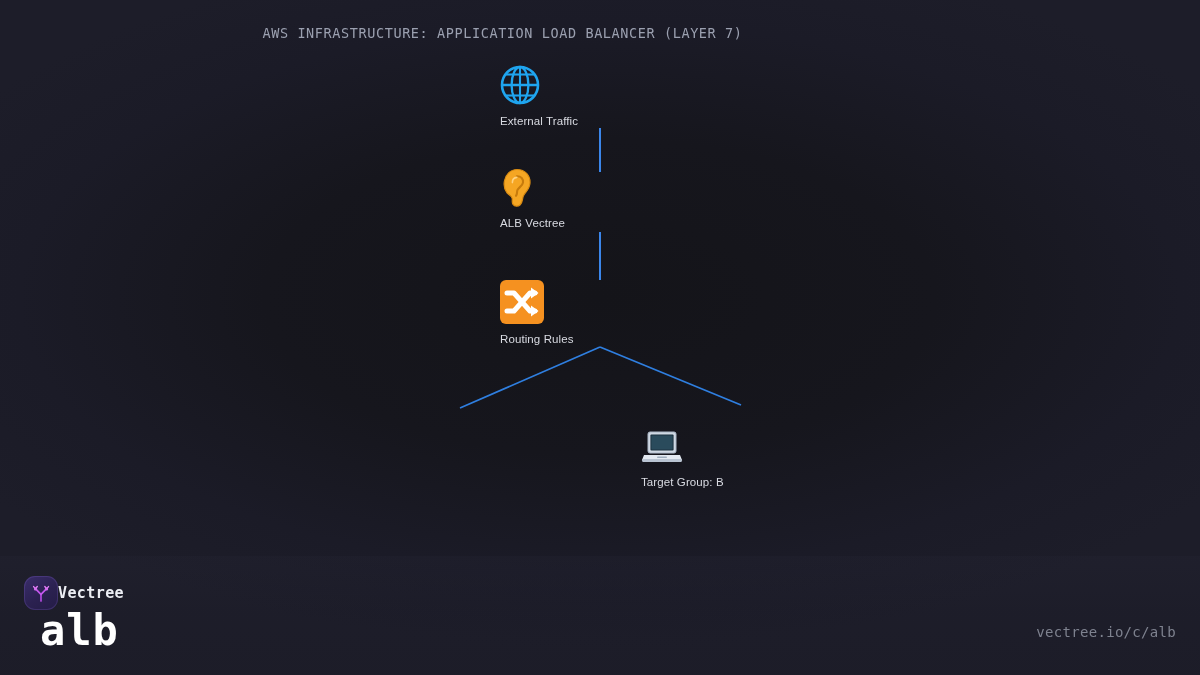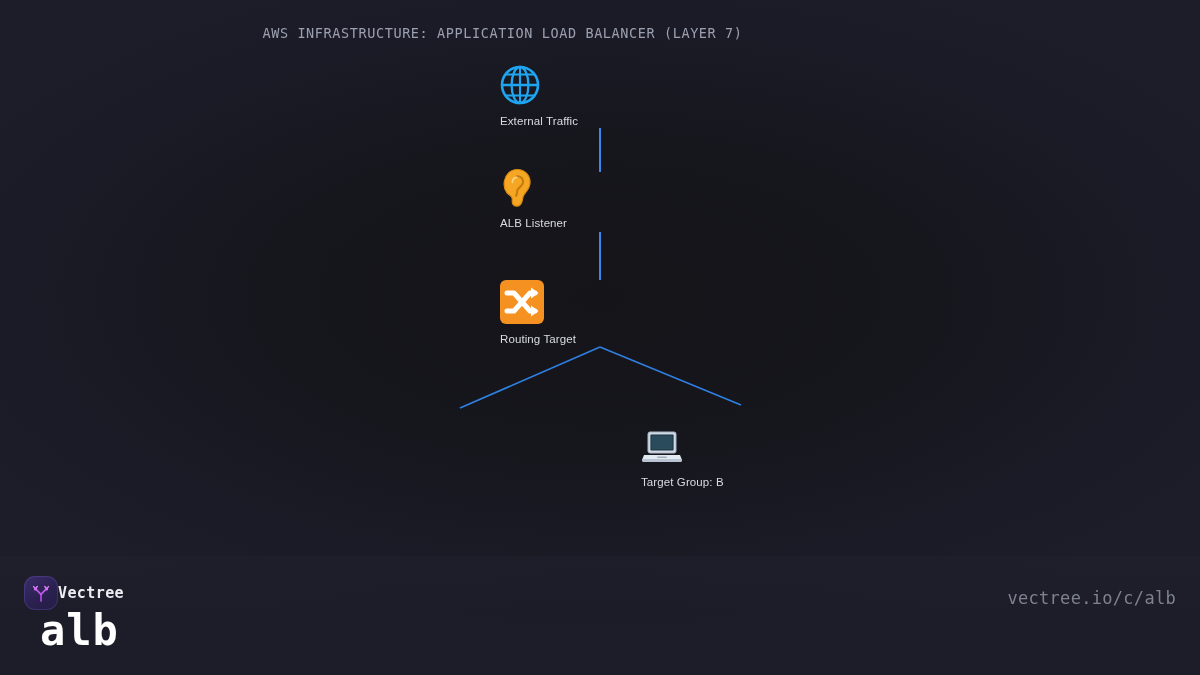--- a/index.html
+++ b/index.html
@@ -102,23 +102,23 @@
     font-family: "DejaVu Sans Mono", "Liberation Mono", monospace;
     font-size: 42px;
     font-weight: bold;
     color: #ffffff;
     letter-spacing: 1px;
     line-height: 1;
   }
   #site-url {
     position: absolute;
     right: 24px;
-    top: 588px;
-    font-family: "DejaVu Sans Mono", "Liberation Mono", monospace;
-    font-size: 17px;
+    top: 624px;
+    font-family: "DejaVu Sans Mono", "Liberation Mono", monospace;
+    font-size: 14px;
     color: #7e828f;
     letter-spacing: 0.3px;
   }
 </style>
 </head>
 <body>
 
 <div id="stage">
 
   <div id="footer-band"></div>
@@ -151,34 +151,34 @@
       <svg width="34" height="40" viewBox="0 0 34 40">
         <path d="M17 1.5 C25.5 1.5 30.5 7.8 30 15.2 C29.6 21.6 24.6 24.4 23.2 28.4
                  C22.2 31.2 22.6 34.5 20.2 36.8 C18.2 38.7 14.6 38.6 13 36.3
                  C11.6 34.3 12.6 32.2 12.2 30.4 C11.6 27.8 9 27.2 7 24.8
                  C4.4 21.6 3.6 17.4 4.4 13 C5.5 6.6 10.4 1.5 17 1.5 Z" fill="#f5a623" stroke="#d98b12" stroke-width="1.2"></path>
         <path d="M16.8 8.2 C21 8 23.6 10.8 23 14.6 C22.4 18.3 18.4 19.4 17.4 22.2
                  C16.7 24.2 17.4 26.4 16 27.8" fill="none" stroke="#c77b0c" stroke-width="2.1" stroke-linecap="round"></path>
         <path d="M12.4 14.6 C12.4 11.6 14.2 9.6 16.8 9.4" fill="none" stroke="#ffd280" stroke-width="1.6" stroke-linecap="round"></path>
       </svg>
     </span>
-    <span class="node-label">ALB Listener</span>
+    <span class="node-label">ALB Vectree</span>
   </div>
 
   <div class="node" style="left:600px; top:280px;">
     <span class="node-icon glyph">
       <svg width="44" height="44" viewBox="0 0 44 44">
         <rect x="0" y="0" width="44" height="44" rx="6" fill="#f59120"></rect>
         <path d="M7 13 H14 L30 31 H35" fill="none" stroke="#ffffff" stroke-width="5" stroke-linecap="round" stroke-linejoin="round"></path>
         <path d="M7 31 H14 L30 13 H35" fill="none" stroke="#ffffff" stroke-width="5" stroke-linecap="round" stroke-linejoin="round"></path>
         <path d="M31 7.5 L38.5 13 L31 18.5 Z" fill="#ffffff"></path>
         <path d="M31 25.5 L38.5 31 L31 36.5 Z" fill="#ffffff"></path>
       </svg>
     </span>
-    <span class="node-label">Routing Target</span>
+    <span class="node-label">Routing Rules</span>
   </div>
 
 
   <div class="node" style="left:741px; top:427px;">
     <span class="node-icon glyph">
       <svg width="42" height="40" viewBox="0 0 42 40">
         <rect x="7" y="5" width="28" height="21" rx="2" fill="#cfd8e3" stroke="#aab6c6" stroke-width="1"></rect>
         <rect x="9.4" y="7.4" width="23.2" height="16.2" rx="1" fill="#1d3340"></rect>
         <rect x="10.4" y="8.4" width="21.2" height="14.2" rx="1" fill="#2a4b5c"></rect>
         <path d="M3 28 H39 L41 33 H1 Z" fill="#e3e9f1"></path>

